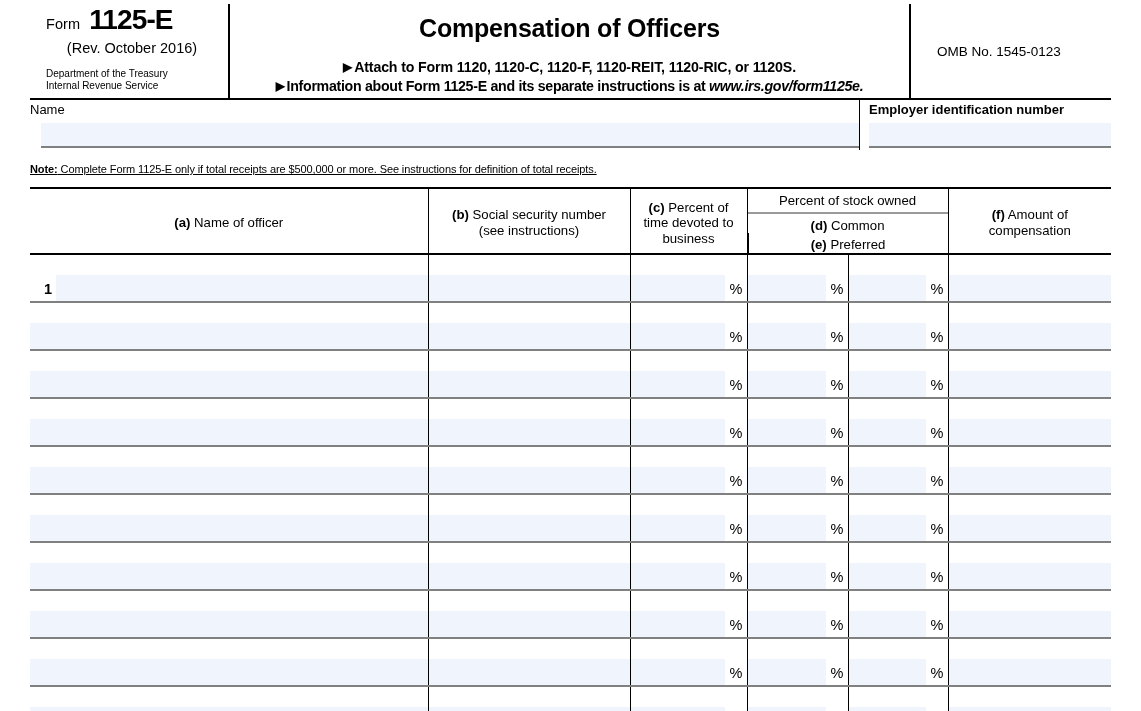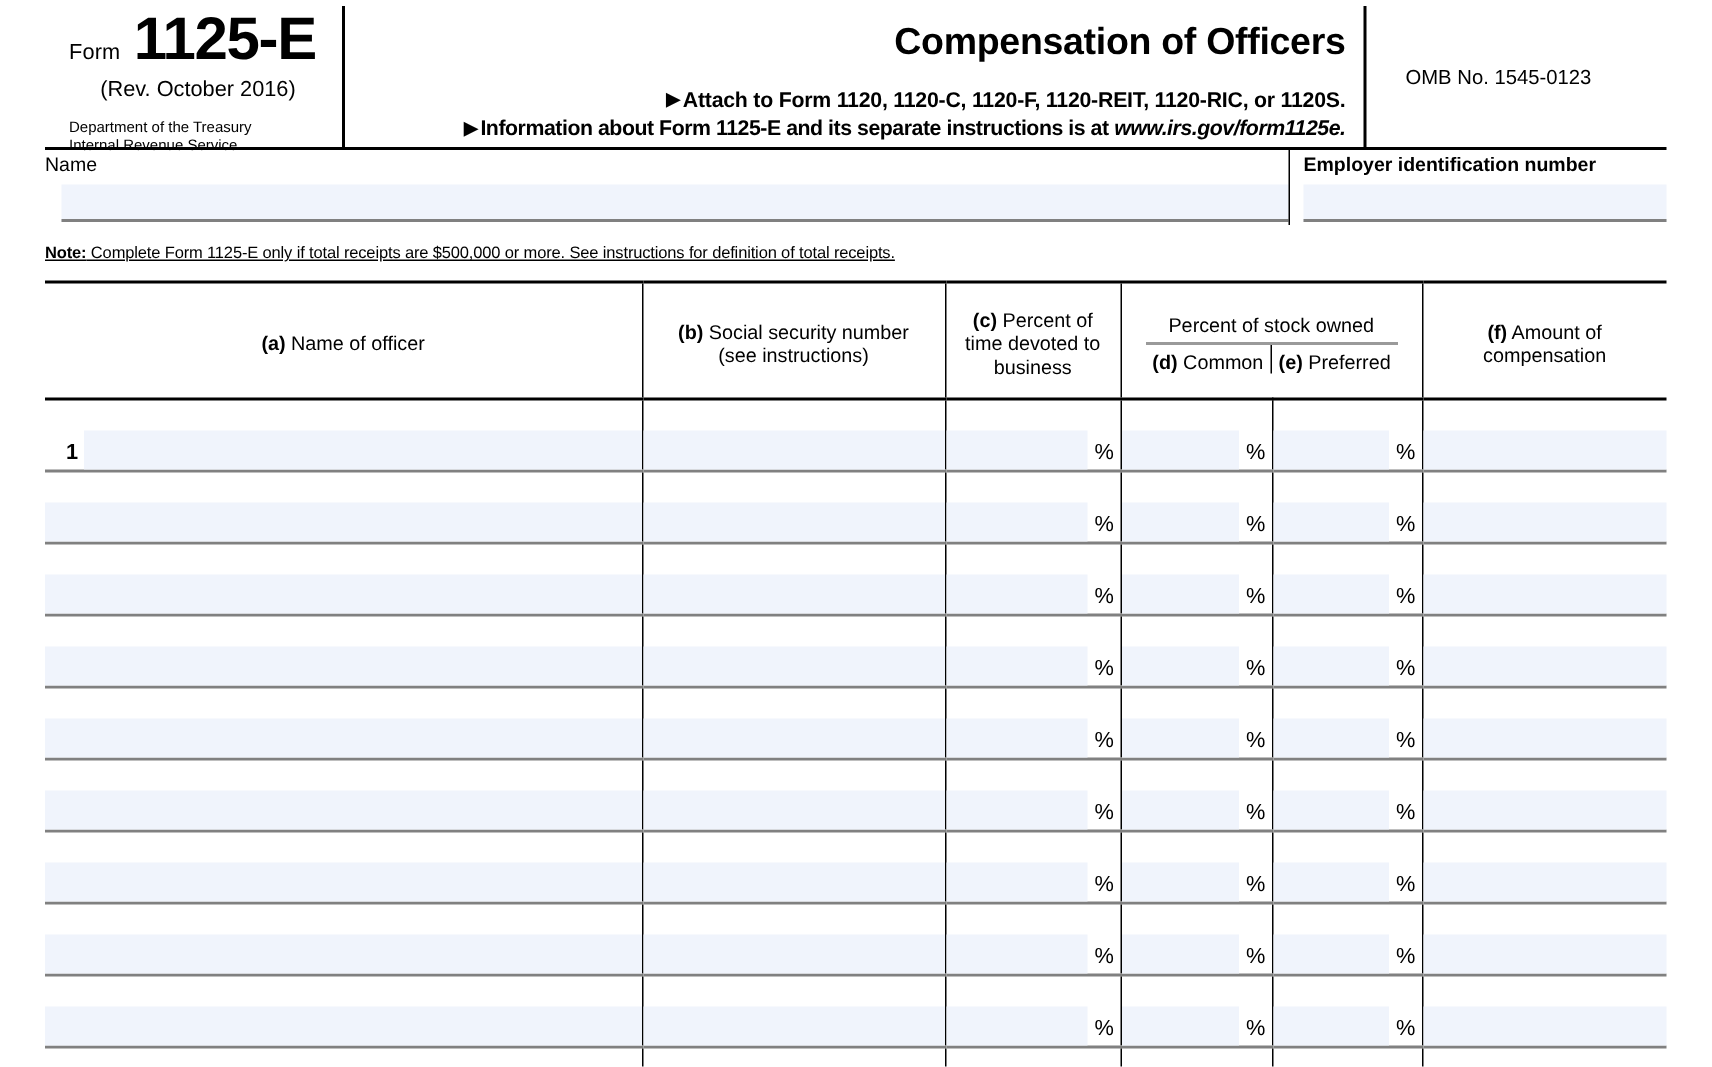--- a/index.html
+++ b/index.html
@@ -42,21 +42,21 @@
   }
   .hdr-divider {
     width: 0;
     flex: 0 0 0;
     border-left: 2.5px solid #000;
     margin: 0;
   }
   .hdr-center {
     flex: 1 1 auto;
     position: relative;
-    text-align: right;
+    text-align: center;
     padding: 0 12px;
     box-sizing: border-box;
   }
   .hdr-right {
     width: 200px;
     flex: 0 0 200px;
     position: relative;
     padding-left: 26px;
     box-sizing: border-box;
     display: flex;
@@ -67,21 +67,21 @@
     display: flex;
     align-items: baseline;
     gap: 9px;
     margin-top: 2px;
   }
   .form-word {
     font-size: 14.5px;
     letter-spacing: 0.1px;
   }
   .form-number {
-    font-size: 40px;
+    font-size: 28px;
     font-weight: bold;
     letter-spacing: -0.9px;
     line-height: 1;
   }
   .form-rev {
     font-size: 14.5px;
     margin-top: 6px;
     text-align: center;
   }
   .form-dept {
@@ -202,31 +202,32 @@
     text-align: center;
     font-weight: normal;
     font-size: 13.2px;
     line-height: 1.18;
     padding: 4px 4px 0 4px;
   }
   thead th.vline { border-left: 1.6px solid #000; }
   thead th b { font-weight: bold; }
 
   .stock-group {
-    padding: 16px !important;
+    padding: 0 !important;
     vertical-align: top;
   }
   .stock-title {
     text-align: center;
     font-size: 13.2px;
     padding: 4px 0 3px 0;
     border-bottom: 2.2px solid #9a9a9a;
   }
   .stock-subs {
     display: flex;
+    flex-direction: column;
   }
   .stock-sub {
     flex: 1 1 50%;
     text-align: center;
     font-size: 13.2px;
     padding-top: 4px;
   }
   .stock-sub + .stock-sub {
     border-left: 1.6px solid #000;
   }

